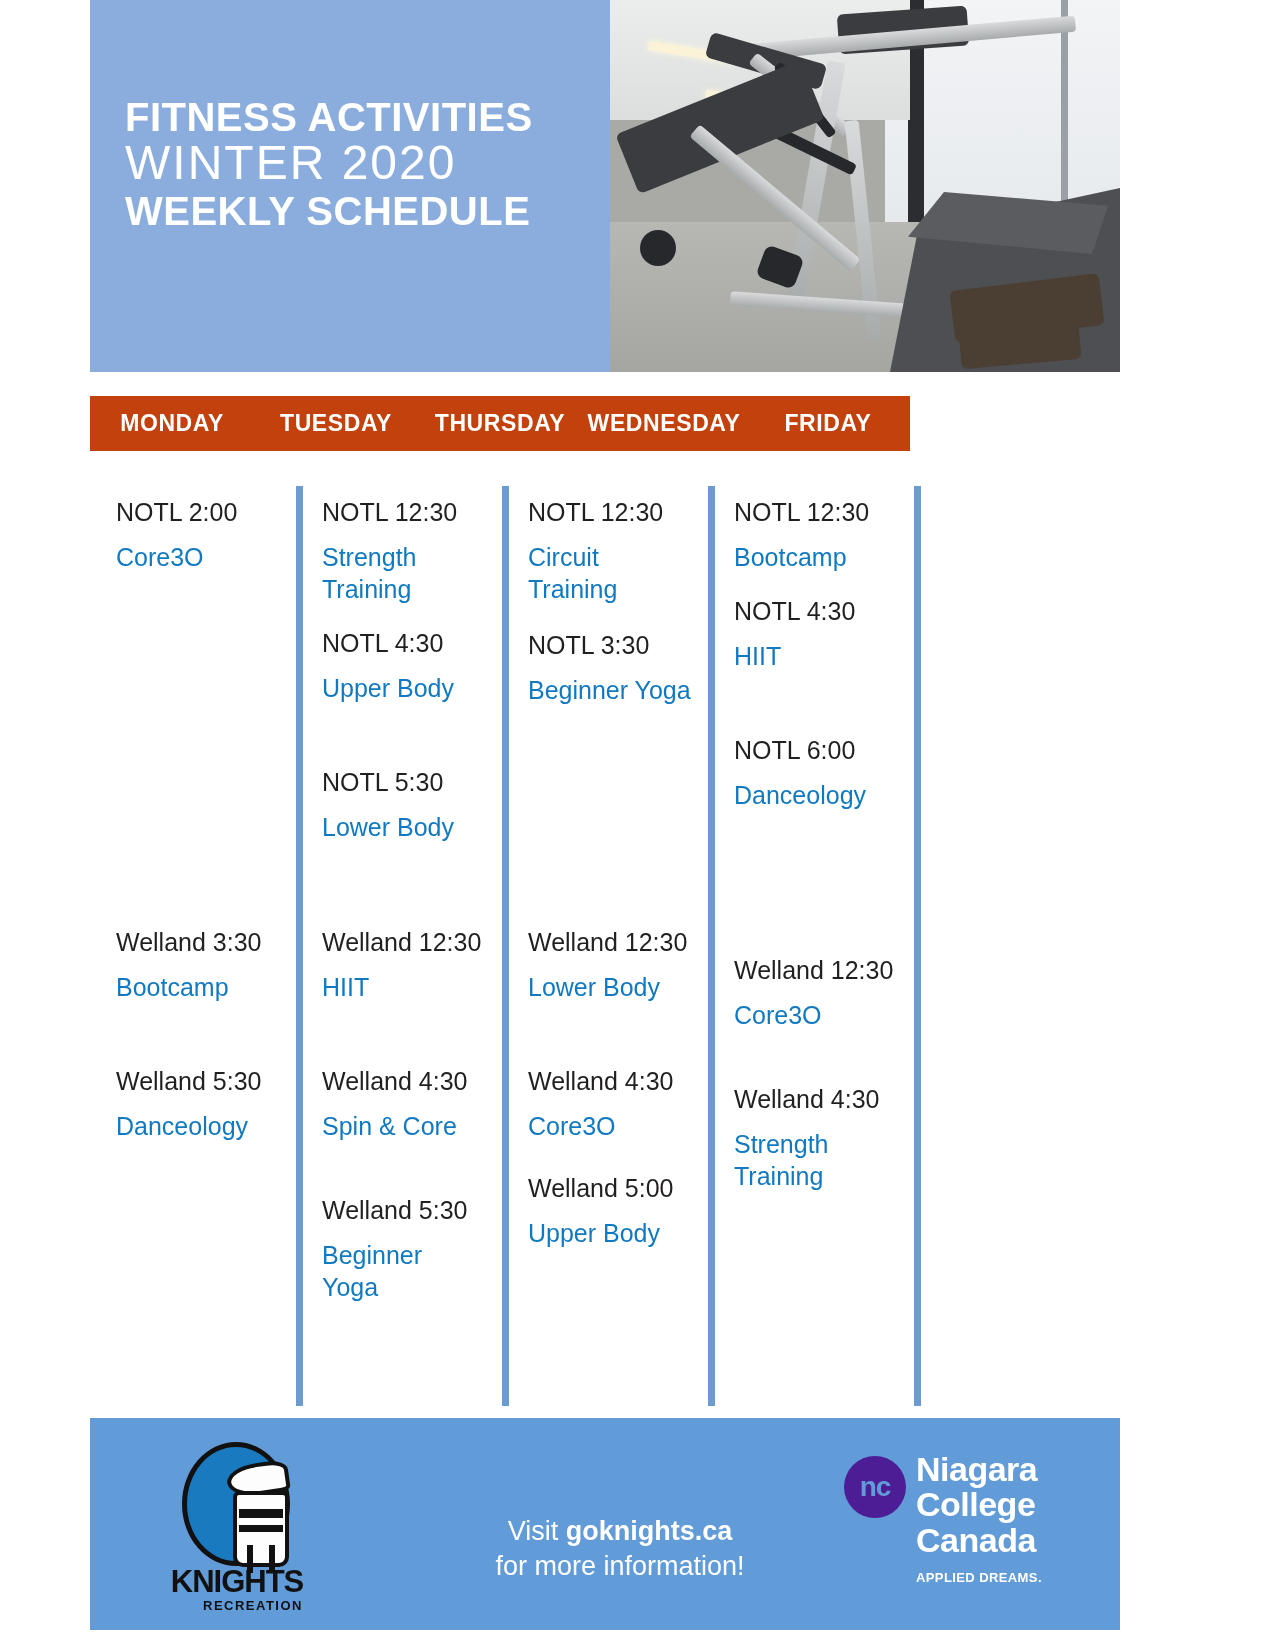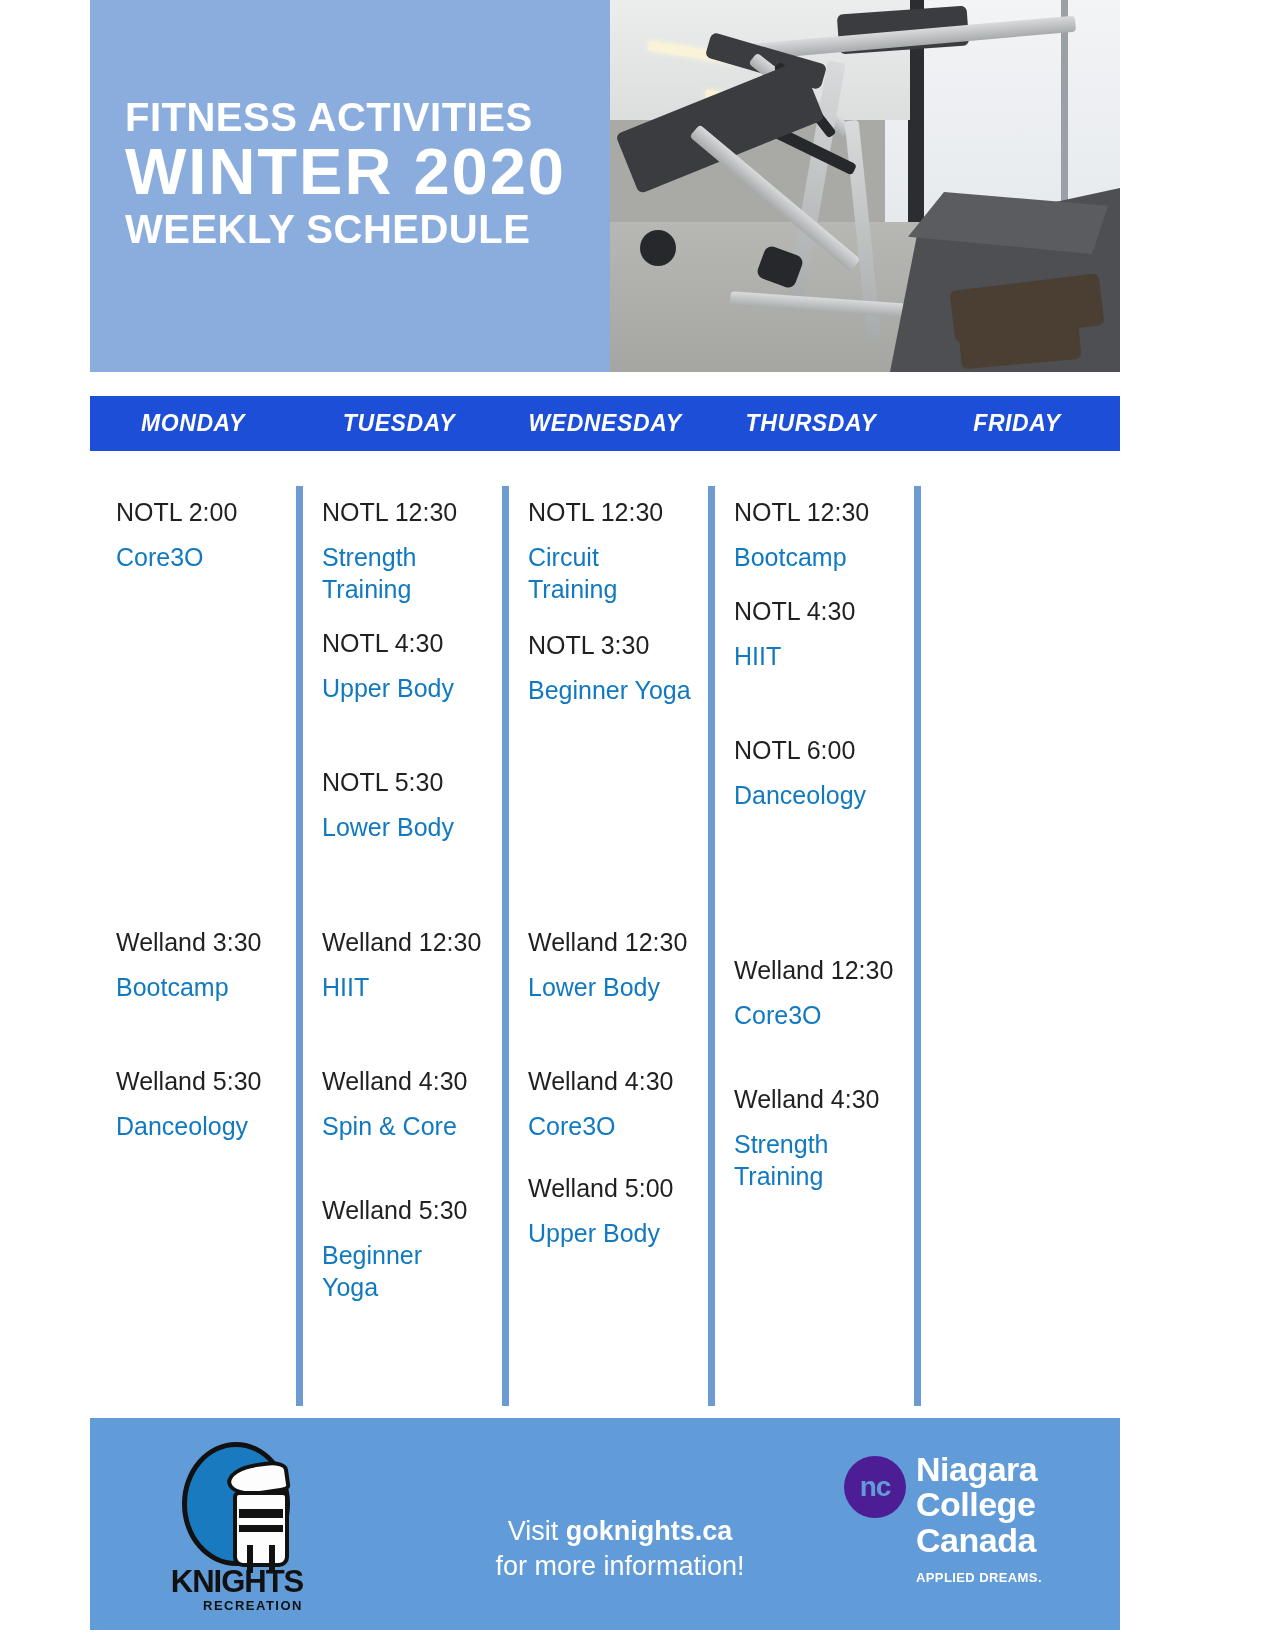--- a/index.html
+++ b/index.html
@@ -72,31 +72,31 @@
   .ph-sole2 { right:40px; bottom:8px; width:120px; height:40px; transform:rotate(-5deg); }
 
   .header-titles {
     position:absolute; left:35px; top:96px; width:480px; color:#ffffff;
   }
   .t-line1 {
     font-size:40px; font-weight:bold; letter-spacing:.5px; line-height:1.05;
     font-stretch:condensed;
   }
   .t-line2 {
-    font-size:65px; font-weight:700; letter-spacing:2px; line-height:1.06;
+    font-size:48px; font-weight:400; letter-spacing:2px; line-height:1.06;
   }
   .t-line3 {
     font-size:40px; font-weight:bold; letter-spacing:.5px; line-height:1.1;
     font-stretch:condensed;
   }
 
   
   .daybar {
-    position:absolute; left:90px; top:396px; width:1030px; height:55px;
-    background:#1d4ed8; display:flex;font-style:italic;
+    position:absolute; left:90px; top:396px; width:820px; height:55px;
+    background:#c2410c; display:flex;
   }
   .daybar .day {
     flex:1 1 0; display:flex; align-items:center; justify-content:center;
     color:#ffffff; font-size:23px; font-weight:bold; letter-spacing:.6px;
     font-stretch:condensed;
   }
 
   
   .grid {
     position:absolute; left:90px; top:486px; width:1030px; height:920px;
@@ -221,22 +221,22 @@
   <div class="header-titles">
     <div class="t-line1">FITNESS ACTIVITIES</div>
     <div class="t-line2">WINTER 2020</div>
     <div class="t-line3">WEEKLY SCHEDULE</div>
   </div>
 </div>
 
 <div class="daybar">
   <div class="day">MONDAY</div>
   <div class="day">TUESDAY</div>
+  <div class="day">THURSDAY</div>
   <div class="day">WEDNESDAY</div>
-  <div class="day">THURSDAY</div>
   <div class="day">FRIDAY</div>
 </div>
 
 <div class="grid">
 
   <div class="col first">
 
     <div class="block blockA">
       <div class="slot">
         <div class="loc">NOTL 2:00</div>

